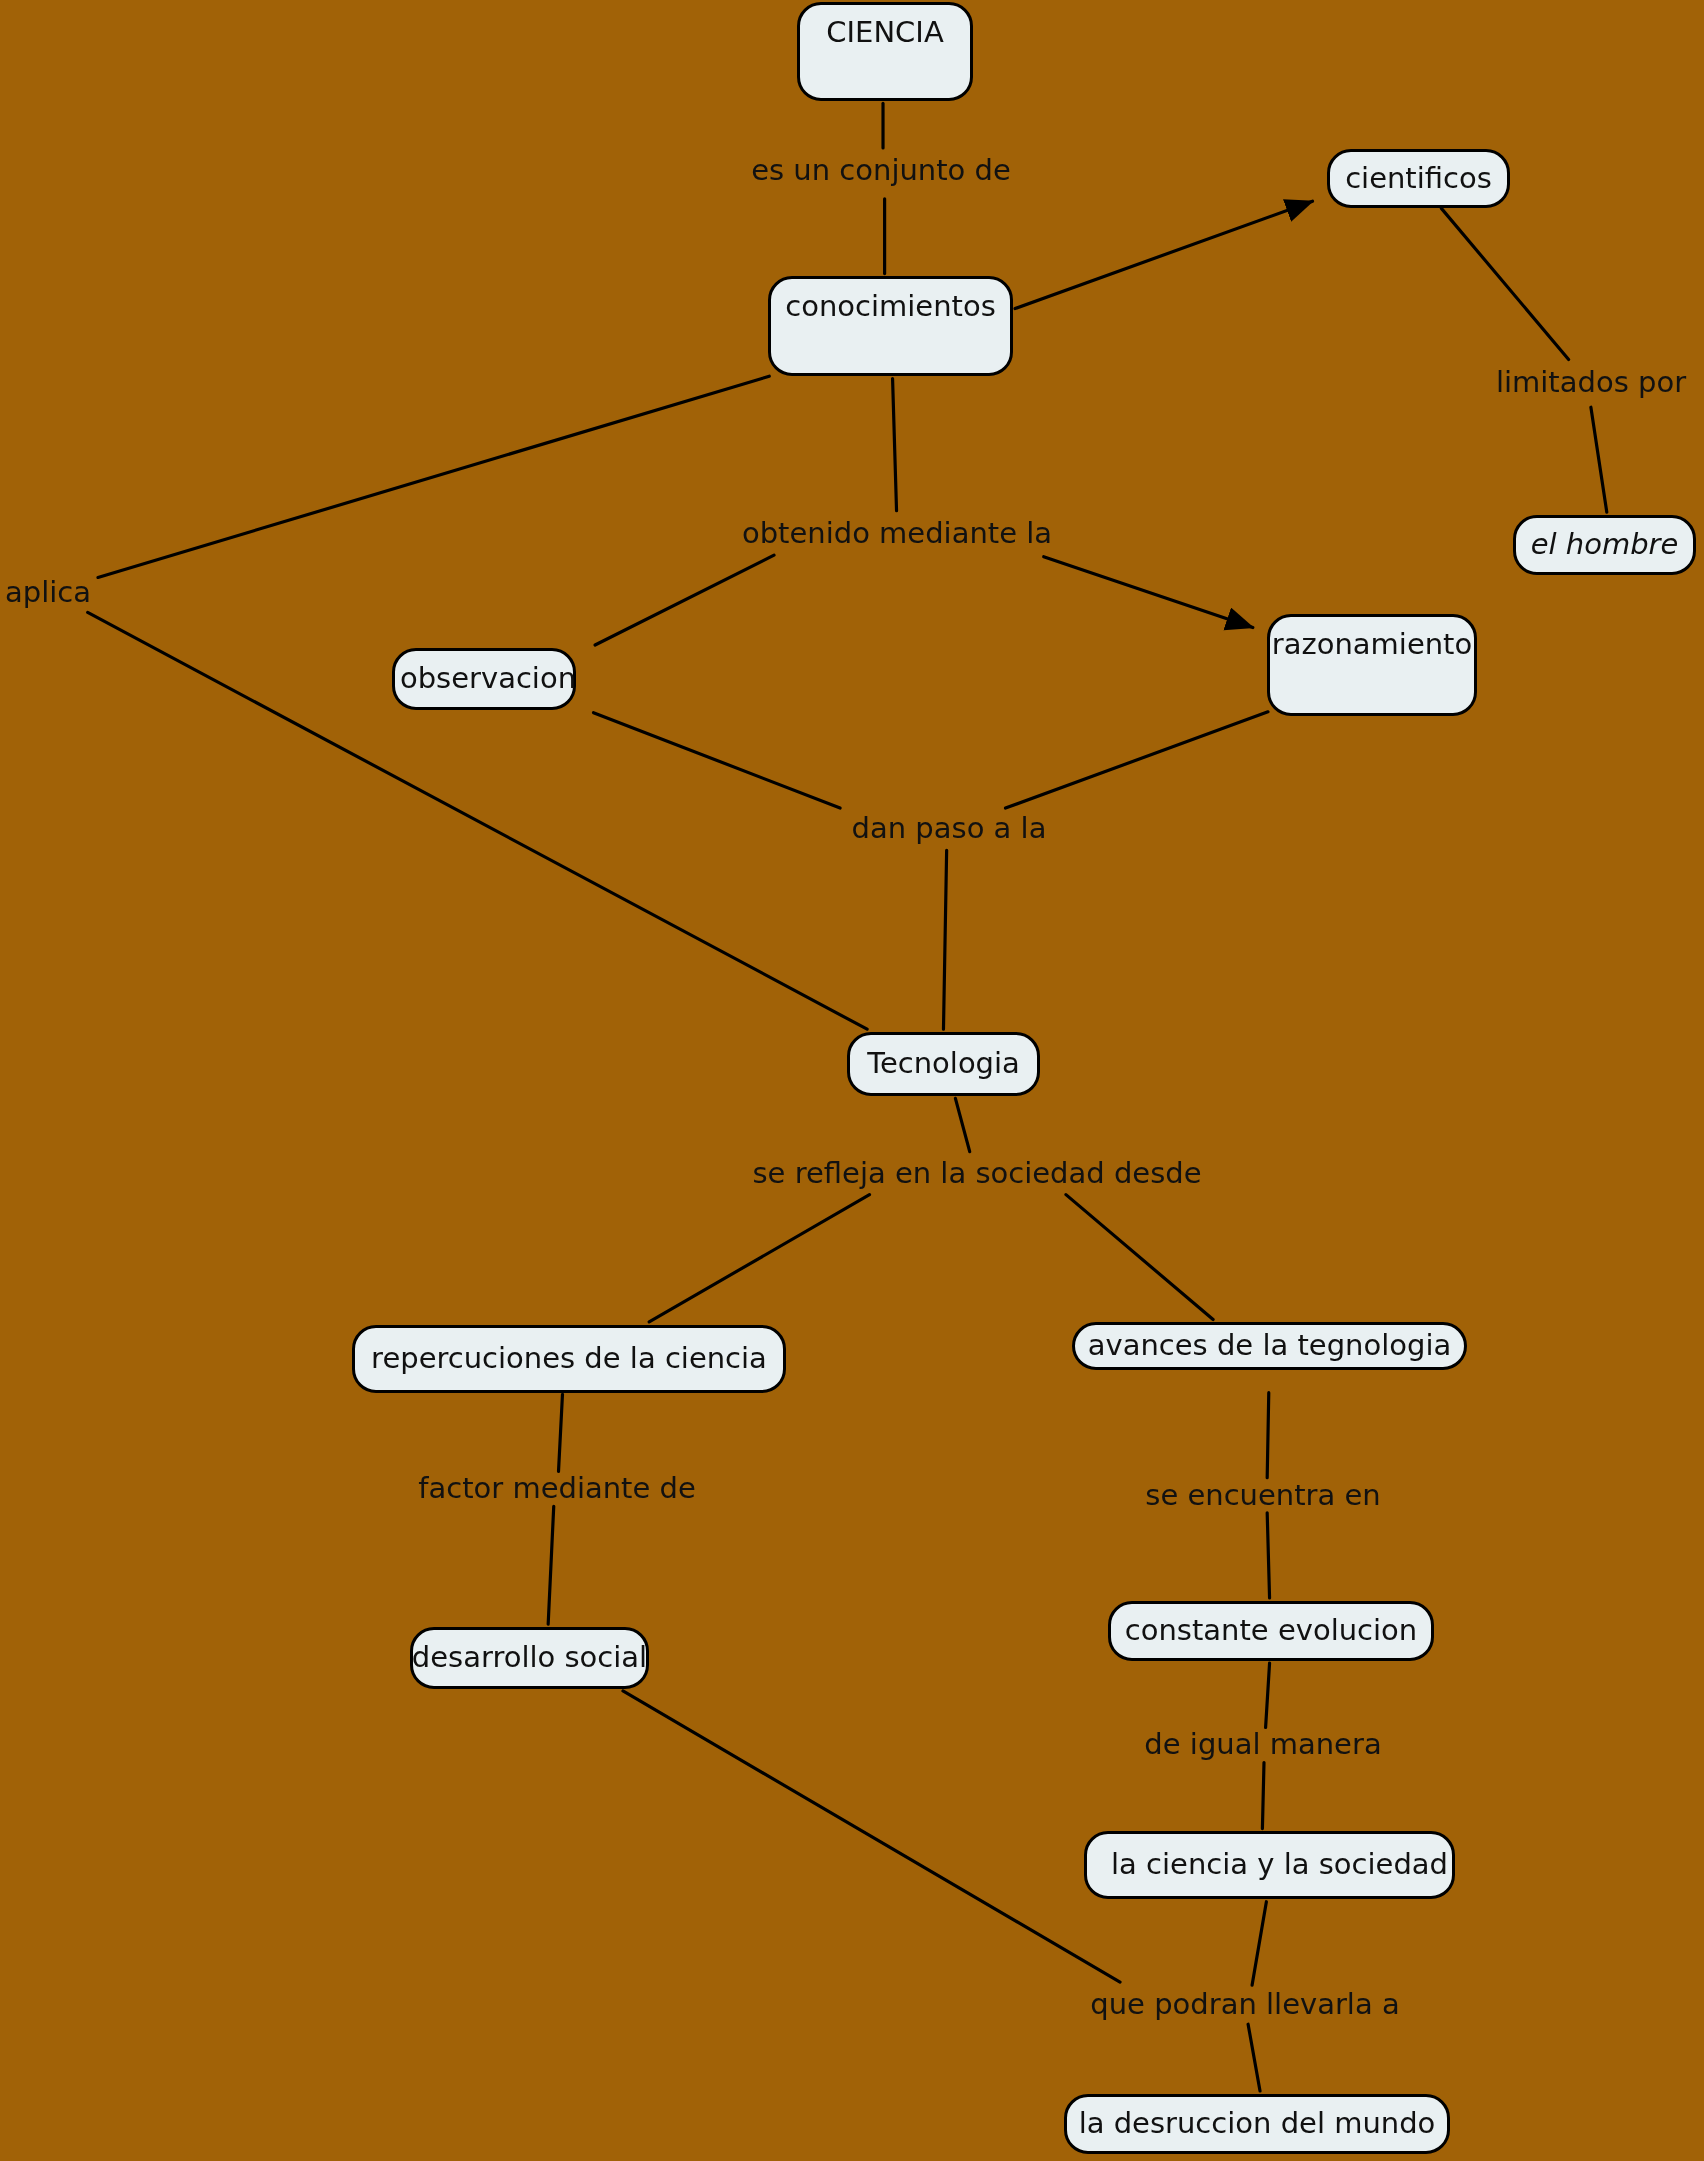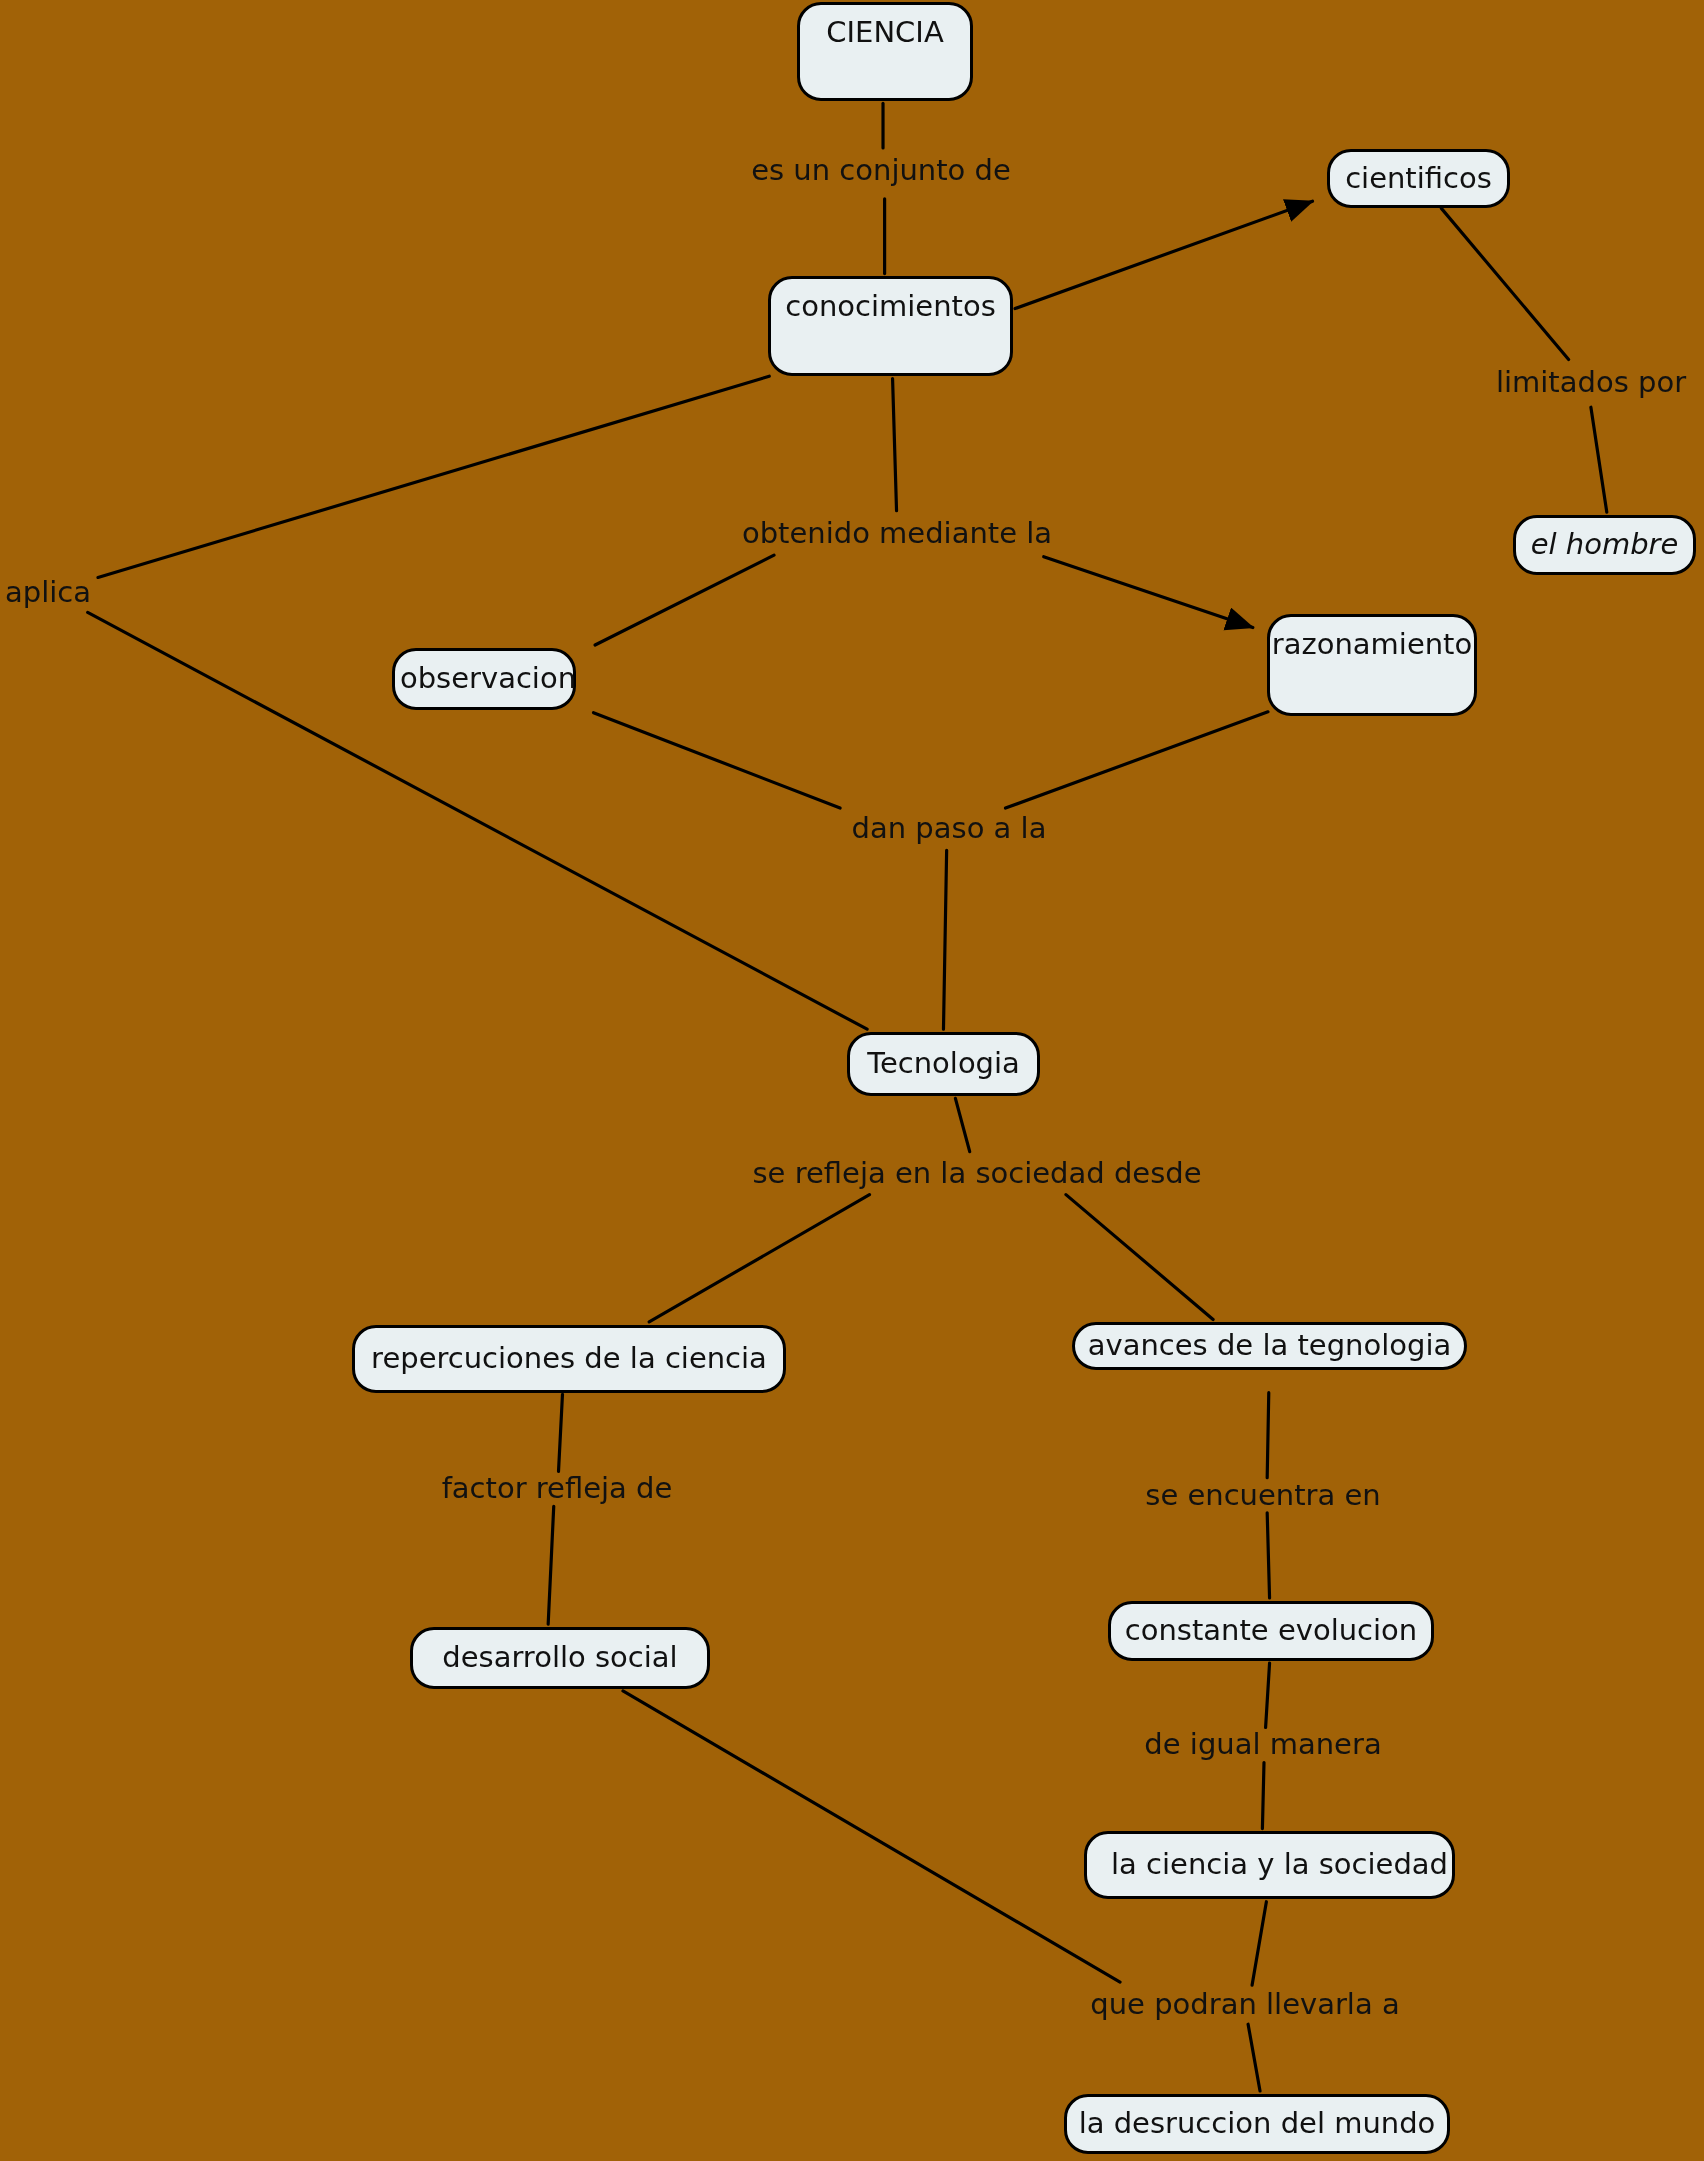--- a/index.html
+++ b/index.html
@@ -119,41 +119,41 @@
   <div class="node" style="left:392px; top:648px; width:184px; height:62px;padding-left:8px;">observacion</div>
 
   <div class="node tall" style="left:1267px; top:614px; width:210px; height:102px;">razonamiento</div>
 
   <div class="node" style="left:847px; top:1032px; width:193px; height:64px;">Tecnologia</div>
 
   <div class="node" style="left:352px; top:1325px; width:434px; height:68px;">repercuciones de la ciencia</div>
 
   <div class="node" style="left:1072px; top:1322px; width:395px; height:48px;">avances de la tegnologia</div>
 
-  <div class="node" style="left:410px; top:1627px; width:300px; height:62px;">desarrollo social</div>
+  <div class="node" style="left:410px; top:1627px; width:239px; height:62px;">desarrollo social</div>
 
   <div class="node" style="left:1108px; top:1601px; width:326px; height:60px;">constante evolucion</div>
 
   <div class="node" style="left:1084px; top:1831px; width:371px; height:68px;padding-left:20px;">la ciencia y la sociedad</div>
 
   <div class="node" style="left:1064px; top:2094px; width:386px; height:60px;">la desruccion del mundo</div>
 
   <div class="edge-label" style="left:881px; top:171px;">es un conjunto de</div>
 
   <div class="edge-label" style="left:1591px; top:383px;">limitados por</div>
 
   <div class="edge-label" style="left:897px; top:534px;">obtenido mediante la</div>
 
   <div class="edge-label" style="left:48px; top:593px;">aplica</div>
 
   <div class="edge-label" style="left:949px; top:829px;">dan paso a la</div>
 
   <div class="edge-label" style="left:977px; top:1174px;">se refleja en la sociedad desde</div>
 
-  <div class="edge-label" style="left:557px; top:1489px;">factor refleja de</div>
+  <div class="edge-label" style="left:557px; top:1489px;">factor mediante de</div>
 
   <div class="edge-label" style="left:1263px; top:1496px;">se encuentra en</div>
 
   <div class="edge-label" style="left:1263px; top:1745px;">de igual manera</div>
 
   <div class="edge-label" style="left:1245px; top:2005px;">que podran llevarla a</div>
 
 </div>
 
 

